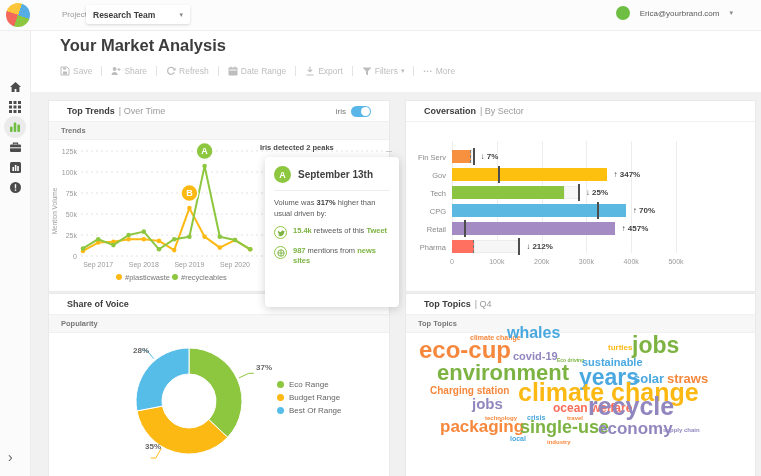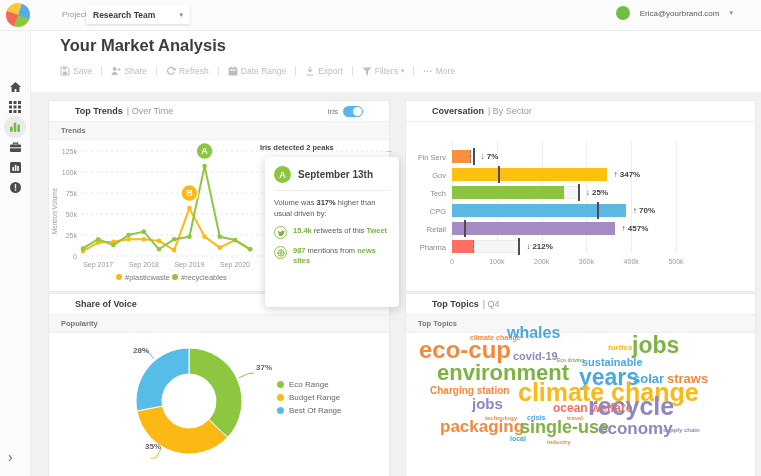--- a/index.html
+++ b/index.html
@@ -31,21 +31,21 @@
   .tb-btn{display:flex;align-items:center;gap:3px;cursor:pointer;white-space:nowrap;}
   .tb-sep{width:1px;height:10px;background:#e3e3e3;}
   .tb-btn svg{display:block;}
   
   #content-bg{left:30px;top:92px;width:731px;height:384px;background:#f1f1f1;}
   .panel{position:absolute;background:#fff;border:1px solid #e9e9e9;box-sizing:border-box;}
   #panel-trends{left:48px;top:100px;width:342px;height:192px;}
   #panel-conv{left:405px;top:100px;width:351px;height:192px;}
   #panel-voice{left:48px;top:293px;width:342px;height:183px;border-bottom:none;}
   #panel-topics{left:405px;top:293px;width:351px;height:183px;border-bottom:none;}
-  .panel-head{height:20px;display:flex;align-items:center;padding:0 26px;border-bottom:1px solid #f0f0f0;font-size:9px;}
+  .panel-head{height:20px;display:flex;align-items:center;padding:0 18px;border-bottom:1px solid #f0f0f0;font-size:9px;}
   .panel-head .t{font-weight:bold;color:#3c3c3c;}
   .panel-head .s{color:#9a9a9a;margin-left:4px;}
   .strip{height:17px;background:#f7f7f7;border-bottom:1px solid #f0f0f0;display:flex;align-items:center;padding:0 12px;font-size:7.5px;color:#8a8a8a;}
   .strip .t{font-weight:bold;color:#777;}
   .strip .s{margin-left:3px;}
   
   #iris-wrap{margin-left:auto;display:flex;align-items:center;gap:5px;}
   #iris-label{font-size:8px;color:#777;}
   #iris-toggle{width:20px;height:11px;border-radius:6px;background:#58b7e8;position:relative;cursor:pointer;}
   #iris-toggle .knob{position:absolute;right:1px;top:1px;width:9px;height:9px;border-radius:50%;background:#fff;}
@@ -377,21 +377,21 @@
   <div class="panel-head">
     <span class="t">Top Topics</span>
     <span class="s">| Q4</span>
   </div>
   <div class="strip">
     <span class="t">Top Topics</span>
   </div>
   <div id="cloud">
       <span class="cw" style="left: 64px; top: 2px; font-size: 7px; color: rgb(246, 136, 61);">climate change</span>
       <span class="cw" style="left: 101px; top: -7px; font-size: 16px; color: rgb(74, 168, 224);">whales</span>
-      <span class="cw" style="left: 202px; top: 12px; font-size: 8px; color: rgb(253, 185, 19); font-style: italic;">turtles</span>
+      <span class="cw" style="left: 202px; top: 12px; font-size: 8px; color: rgb(253, 185, 19);">turtles</span>
       <span class="cw" style="left: 226px; top: 2px; font-size: 23px; color: rgb(124, 179, 66);">jobs</span>
       <span class="cw" style="left: 13px; top: 6px; font-size: 24px; color: rgb(246, 136, 61);">eco-cup</span>
       <span class="cw" style="left: 107px; top: 19px; font-size: 11px; color: rgb(145, 134, 190);">covid-19</span>
       <span class="cw" style="left: 151px; top: 26px; font-size: 5px; color: rgb(124, 179, 66);">Eco driving</span>
       <span class="cw" style="left: 176px; top: 25px; font-size: 11px; color: rgb(74, 168, 224);">sustainable</span>
       <span class="cw" style="left: 31px; top: 30px; font-size: 22px; color: rgb(124, 179, 66);">environment</span>
       <span class="cw" style="left: 173px; top: 34px; font-size: 23px; color: rgb(74, 168, 224);">years</span>
       <span class="cw" style="left: 227px; top: 40px; font-size: 13px; color: rgb(74, 168, 224);">solar</span>
       <span class="cw" style="left: 261px; top: 40px; font-size: 13px; color: rgb(246, 136, 61);">straws</span>
       <span class="cw" style="left: 24px; top: 54px; font-size: 10px; color: rgb(246, 136, 61);">Charging station</span>

